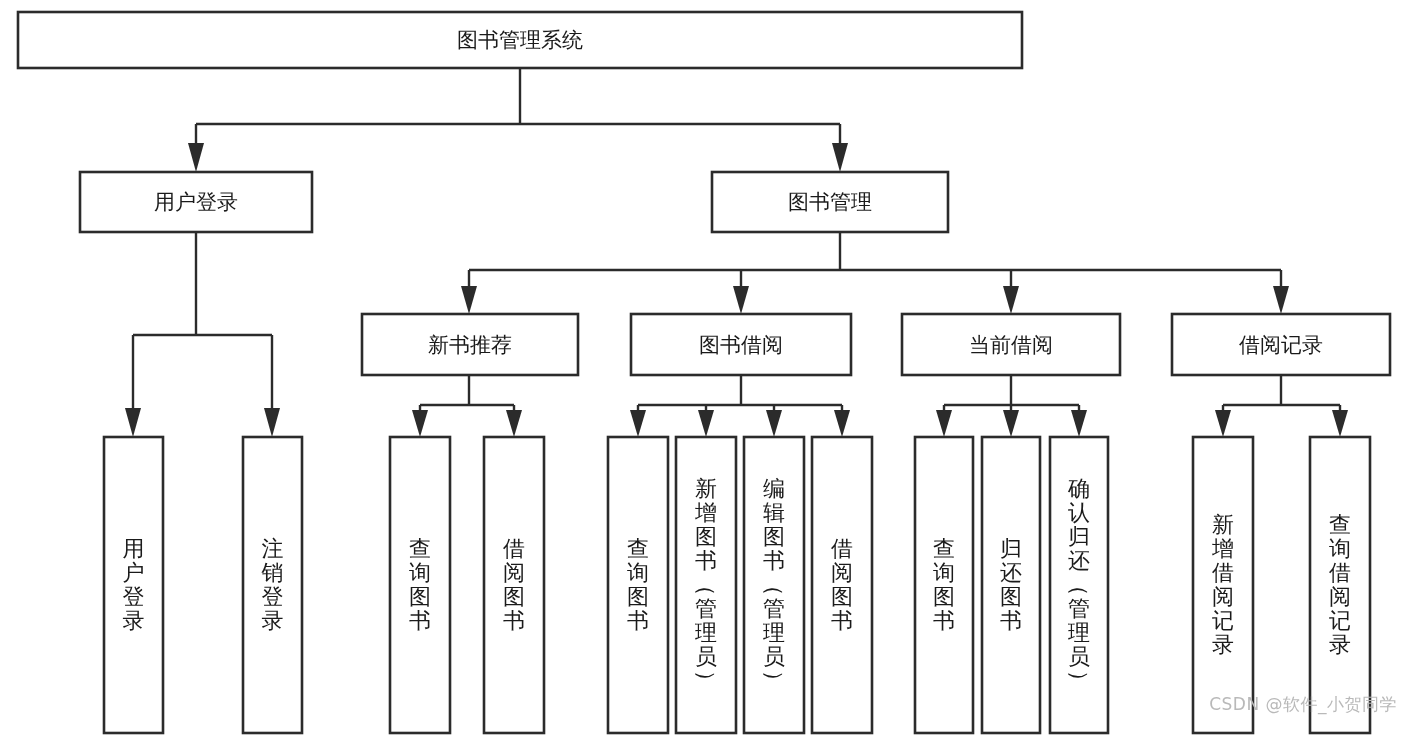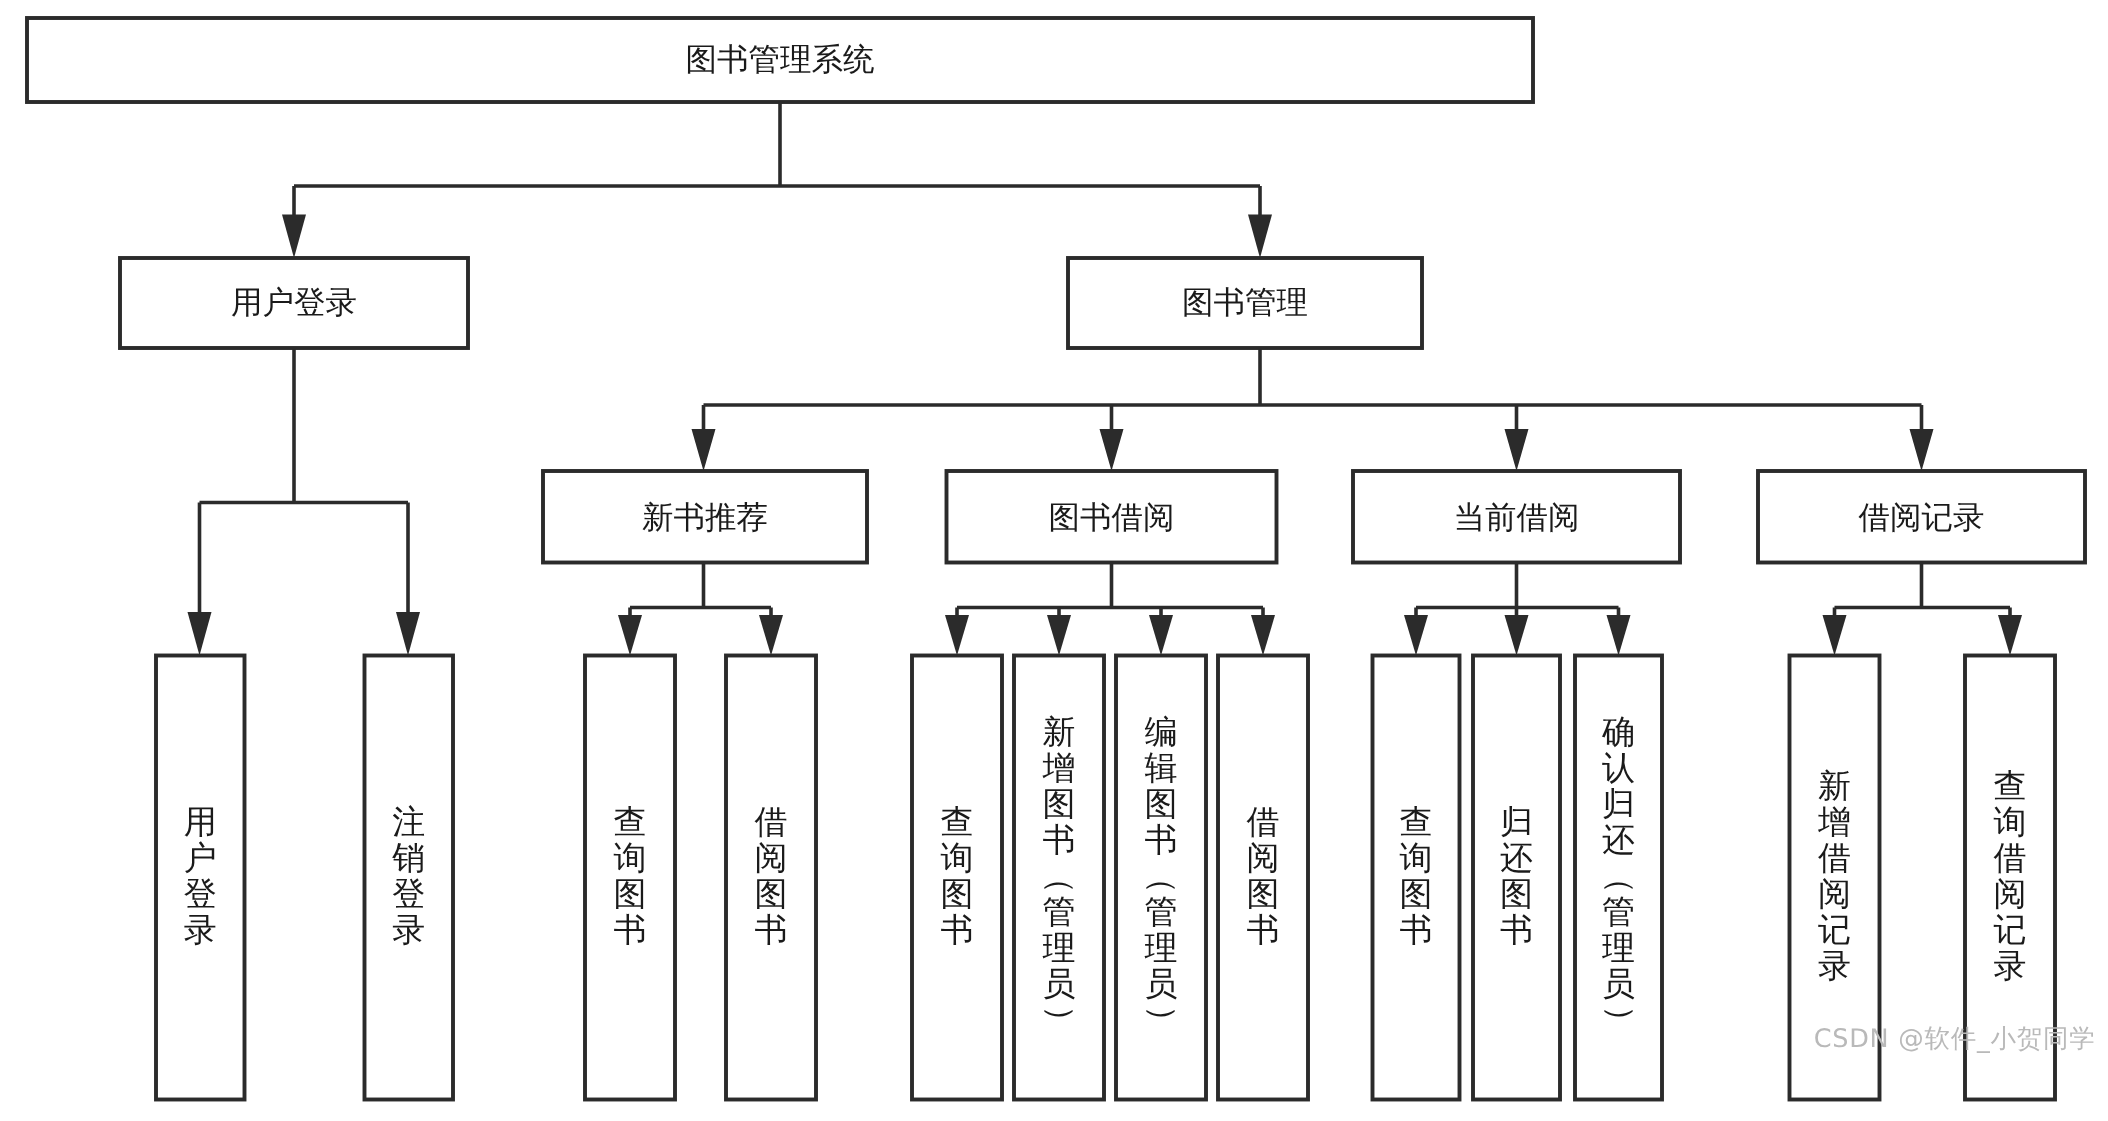--- a/index.html
+++ b/index.html
@@ -69,21 +69,21 @@
     display: block;
     height: 24px;
     line-height: 24px;
   }
   .vlabel span.ch.paren {
     transform: rotate(90deg);
   }
   .watermark {
     position: absolute;
     right: 8px;
-    bottom: 16px;
+    bottom: 4px;
     font-family: "DejaVu Sans", "Liberation Sans", sans-serif;
     font-size: 17px;
     color: #b9b9b9;
     letter-spacing: 0.5px;
     white-space: nowrap;
   }
 </style>
 </head>
 <body>
 

